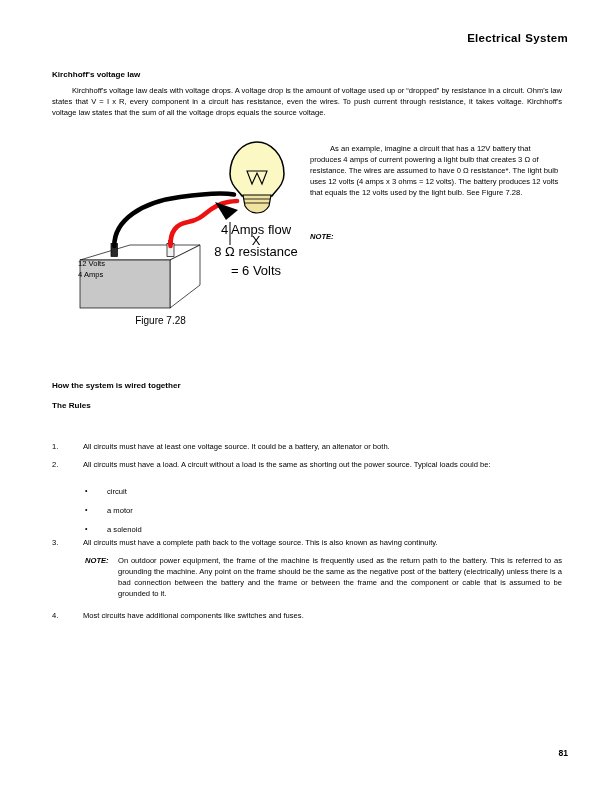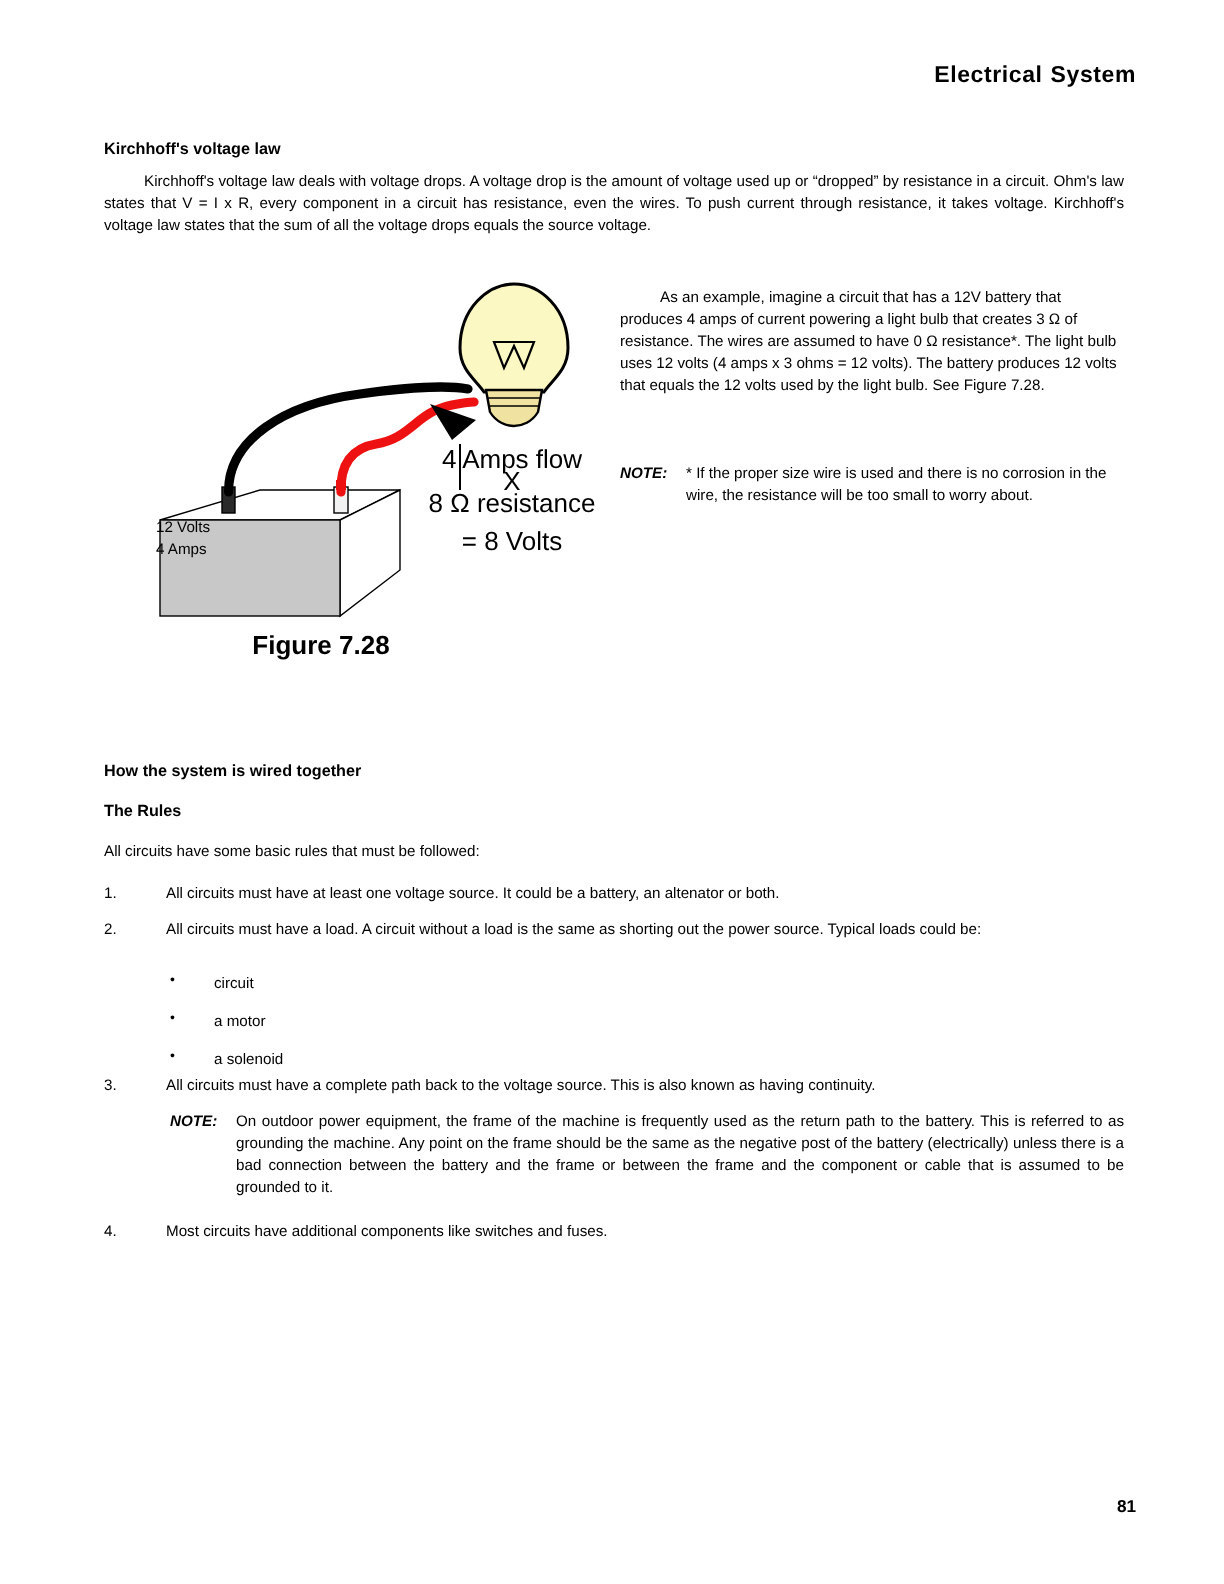--- a/index.html
+++ b/index.html
@@ -154,22 +154,22 @@
     top: 140px;
     width: 250px;
     height: 200px;
   }
   #figure-caption {
     position: absolute;
     left: 58px;
     top: 315px;
     width: 205px;
     text-align: center;
-    font-size: 13px;
-    font-weight: bold;
+    font-size: 10px;
+    font-weight: normal;
   }
 
   
   .fig-annot {
     position: absolute;
     font-size: 13px;
     line-height: 11.3px;
     text-align: center;
     white-space: nowrap;
   }
@@ -205,21 +205,20 @@
   <div class="header"><span>Electrical</span><span class="sp"></span><span>System</span></div>
 
   <div class="h-sub" id="kirchhoff-heading">Kirchhoff's voltage law</div>
 
   <div class="body-text" id="intro-paragraph">Kirchhoff's voltage law deals with voltage drops. A voltage drop is the amount of voltage used up or “dropped” by resistance in a circuit. Ohm's law states that V = I x R, every component in a circuit has resistance, even the wires. To push current through resistance, it takes voltage. Kirchhoff's voltage law states that the sum of all the voltage drops equals the source voltage.</div>
 
   <div class="body-text" id="example-paragraph">As an example, imagine a circuit that has a 12V battery that produces 4 amps of current powering a light bulb that creates 3 Ω of resistance. The wires are assumed to have 0  Ω resistance*. The light bulb uses 12 volts (4 amps x 3 ohms = 12 volts). The battery produces 12 volts that equals the 12 volts used by the light bulb. See Figure 7.28.</div>
 
   <div class="note-block" id="note-wire">
     <span class="note-lbl">NOTE:</span>
-    <div class="note-body">* If the proper size wire is used and there is no corrosion in the wire, the resistance will be too small to worry about.</div>
   </div>
 
   <svg id="figure-728" viewBox="0 0 250 200">
 
     <polygon points="22,120 72,105 142,105 112,120" fill="#ffffff" stroke="#000000" stroke-width="0.7"></polygon>
 
     <polygon points="112,120 142,105 142,145 112,168" fill="#ffffff" stroke="#000000" stroke-width="0.7"></polygon>
 
     <rect x="22" y="120" width="90" height="48" fill="#c8c8c8" stroke="#000000" stroke-width="0.7"></rect>
 
@@ -244,29 +243,28 @@
     <line x1="172" y1="105" x2="172" y2="82" stroke="#000000" stroke-width="1"></line>
     <polygon points="168,80 157,62 180,70" fill="#000000"></polygon>
   </svg>
 
   <div class="batt-label" id="batt-volts">12 Volts</div>
   <div class="batt-label" id="batt-amps">4 Amps</div>
 
   <div class="fig-annot" id="annot-amps">4 Amps flow</div>
   <div class="fig-annot" id="annot-x">X</div>
   <div class="fig-annot" id="annot-res">8 Ω resistance</div>
-  <div class="fig-annot" id="annot-total">= 8 Volts</div>
+  <div class="fig-annot" id="annot-total">= 6 Volts</div>
 
   <div id="figure-caption">Figure 7.28</div>
 
   <div class="h-sub" id="wired-heading">How the system is wired together</div>
 
   <div class="h-sub" id="rules-heading">The Rules</div>
 
-  <div class="body-text" id="all-circuits-line">All circuits have some basic rules that must be followed:</div>
 
   <div class="num-item" id="rule-1">
     <span class="num">1.</span>
     <div class="txt">All circuits must have at least one voltage source. It could be a battery, an altenator or both.</div>
   </div>
 
   <div class="num-item" id="rule-2">
     <span class="num">2.</span>
     <div class="txt">All circuits must have a load. A circuit without a load is the same as shorting out the power source. Typical loads could be:</div>
   </div>

